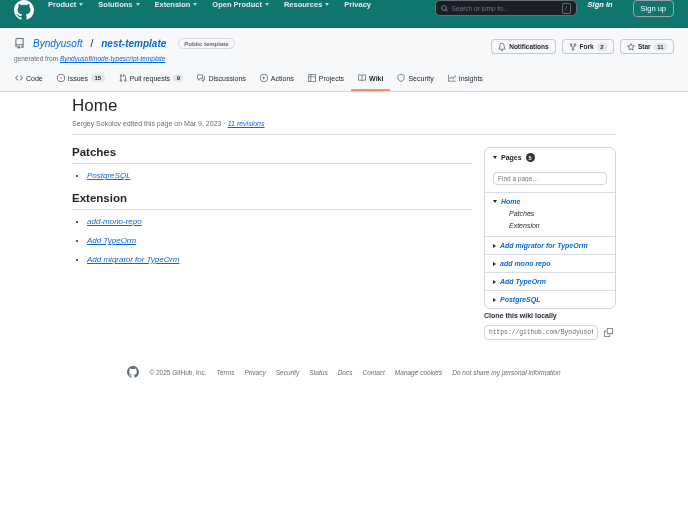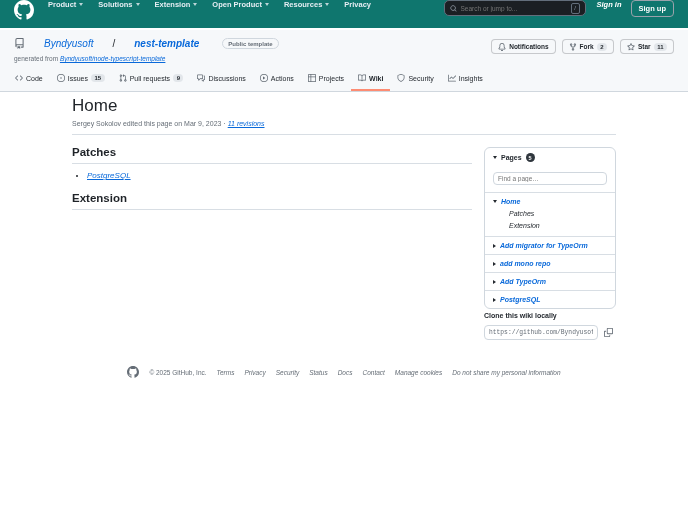--- a/index.html
+++ b/index.html
@@ -25,28 +25,28 @@
   .caret-down-sm { width:0; height:0; border-left:2.5px solid transparent; border-right:2.5px solid transparent; border-top:3px solid currentColor; opacity:.8; }
   .nav-search {
     margin-left:auto; width:142px; height:16px; border:1px solid #636e7b;
     border-radius:5px; display:flex; align-items:center; padding:0 5px; gap:4px;
     color:#8d96a0; background:#1b1f23;
   }
   .nav-search .magnifier { width:7px; height:7px; fill:#8d96a0; flex:none; }
   .nav-search-input { flex:1; border:none; outline:none; background:transparent; color:#8d96a0; font-size:6.5px; font-family:inherit; min-width:0; }
   .slash-key { flex:none; width:9px; height:11px; border:1px solid #636e7b; border-radius:2px; font-size:6px; color:#8d96a0; display:flex; align-items:center; justify-content:center; }
   .sign-in { margin-left:11px; color:#ffffff; font-size:7.5px; font-weight:bold; }
-  .sign-up { margin-left:9px; color:#ffffff; font-size:7.5px; font-weight:bold; border:1px solid #9aa2ab; border-radius:4px; padding:3px 7px; background:transparent; cursor:pointer; font-family:inherit; }
+  .sign-up { margin-left:20px; color:#ffffff; font-size:7.5px; font-weight:normal; border:1px solid #9aa2ab; border-radius:4px; padding:3px 7px; background:transparent; cursor:pointer; font-family:inherit; }
 
   
   .repo-header {
     position:absolute; top:30px; left:0; width:688px; height:62px;
     background:#f6f8fa; border-bottom:1px solid #d0d7de;
   }
-  .repo-title-row { position:absolute; left:14px; top:8px; display:flex; align-items:center; gap:19px; }
+  .repo-title-row { position:absolute; left:14px; top:8px; display:flex; align-items:center; gap:8px; }
   .repo-icon { width:11px; height:11px; fill:#656d76; }
   .repo-owner { color:#0969da; font-size:10px; }
   .repo-sep { color:#1f2328; font-size:10px; }
   .repo-name { color:#0969da; font-size:10px; font-weight:bold; }
   .template-badge { margin-left:4px; font-size:6px; color:#656d76; border:1px solid #d0d7de; border-radius:999px; padding:1.5px 5px; font-weight:bold; }
   .generated-line { position:absolute; left:14px; top:25px; font-size:6.5px; color:#656d76; }
   .generated-line a { color:#0969da; text-decoration:underline; }
 
   .repo-actions { position:absolute; right:14px; top:9px; display:flex; gap:6px; }
   .gh-btn {
@@ -252,20 +252,25 @@
   <a href="#">11 revisions</a>
 </div>
 <div class="title-divider"></div>
 
 <div class="wiki-body">
   <h2>Patches</h2>
   <ul>
     <li><a href="#">PostgreSQL</a></li>
   </ul>
   <h2>Extension</h2>
+  <ul>
+    <li><a href="#">add-mono-repo</a></li>
+    <li><a href="#">Add TypeOrm</a></li>
+    <li><a href="#">Add migrator for TypeOrm</a></li>
+  </ul>
 </div>
 
 <div class="sidebar">
   <div class="sidebar-header">
     <span class="caret-down-dark"></span>
     <span class="label">Pages</span>
     <span class="pages-badge">5</span>
   </div>
   <div class="sidebar-search-wrap">
     <input class="sidebar-search" placeholder="Find a page…" style="">

